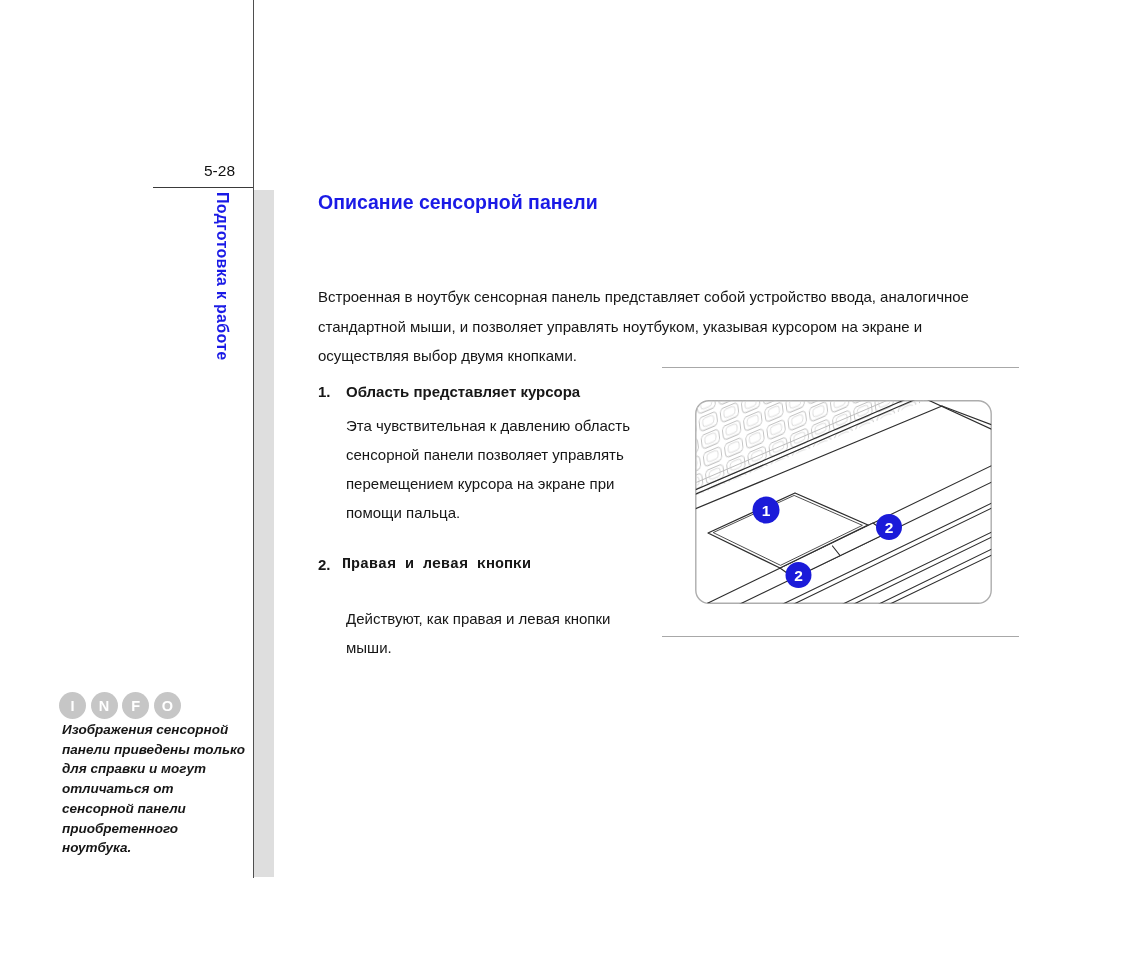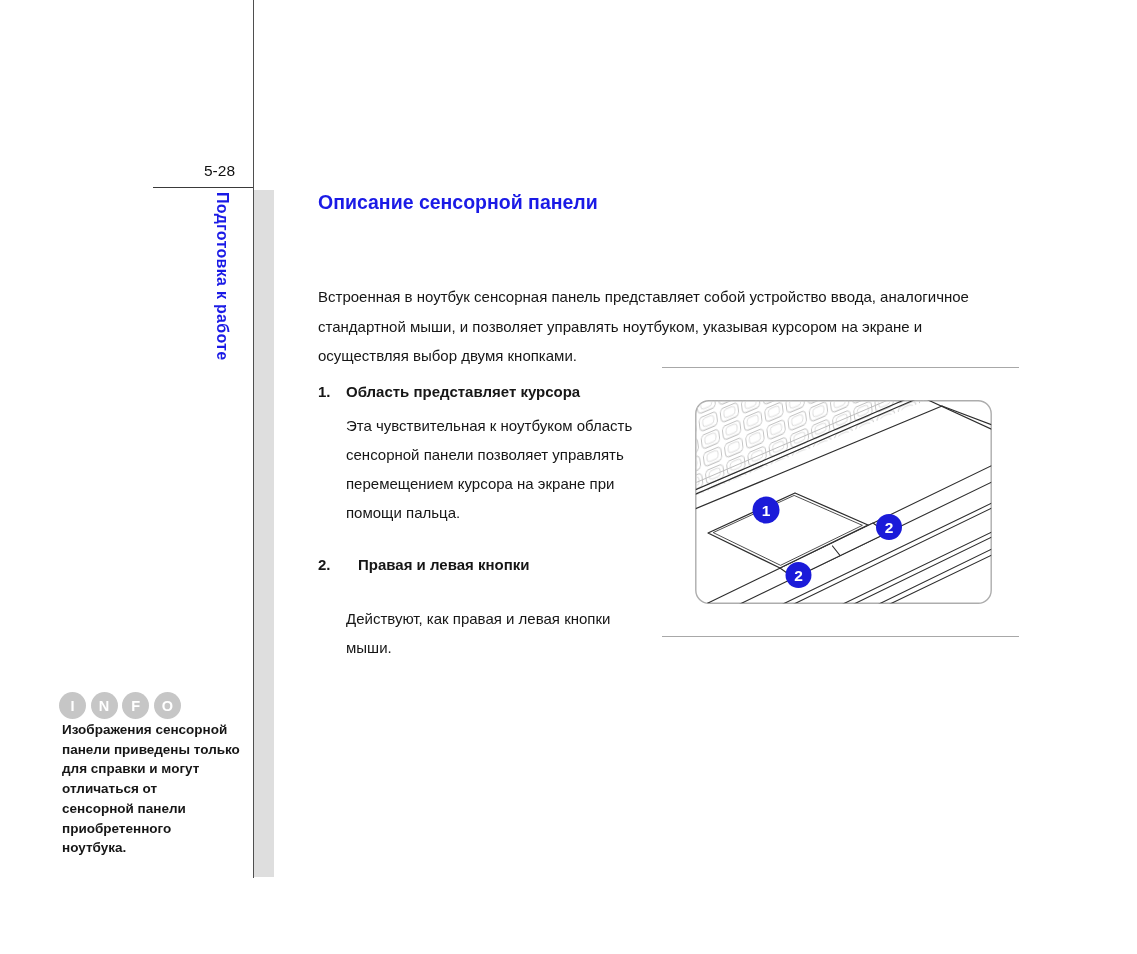--- a/index.html
+++ b/index.html
@@ -23,57 +23,57 @@
   
   .section-title{left:318px;top:191px;font-size:19.5px;font-weight:bold;color:#1a1ae6;}
   .intro{left:318px;top:238px;width:720px;font-size:15px;line-height:29.5px;white-space:pre-line;color:#161616;margin-top:44px;}
   .list-num{font-weight:bold;font-size:15px;color:#161616;}
   .item-head{font-weight:bold;font-size:15px;color:#161616;}
   .item-body{font-size:15px;line-height:29px;white-space:pre-line;color:#161616;}
   .i1-num{left:318px;top:383px;}
   .i1-head{left:346px;top:383px;}
   .i1-body{left:346px;top:411px;width:330px;}
   .i2-num{left:318px;top:556px;}
-  .i2-head{left:358px;top:556px;}
+  .i2-head{left:342px;top:556px;font-family:Liberation Mono, monospace;}
   .i2-body{left:346px;top:604px;width:330px;}
   
   .fig-rule{height:1px;background:#a8a8a8;left:662px;width:357px;}
   .fig-rule-top{top:367px;}
   .fig-rule-bottom{top:636px;}
   .figure{left:695px;top:400px;width:297px;height:204px;}
   
   .info-icons{left:59px;top:692px;display:flex;}
   .info-circle{
     width:27px;height:27px;border-radius:50%;background:#c6c6c6;margin-right:4.6px;
     display:flex;align-items:center;justify-content:center;
     color:#ffffff;font-weight:bold;font-size:14.5px;
   }
   .note-text{
     left:62px;top:720px;width:190px;
-    font-size:13.5px;font-weight:bold;line-height:19.7px;
+    font-size:13.5px;font-weight:bold;font-style:italic;line-height:19.7px;
     white-space:pre-line;color:#161616;
   }
 </style>
 </head>
 <body>
 
 <div class="abs page-num">5-28</div>
 <div class="abs rule-under-pagenum"></div>
 <div class="abs vert-rule"></div>
 <div class="abs gray-bar"></div>
 <div class="abs side-label">Подготовка к работе</div>
 
 <div class="abs section-title">Описание сенсорной панели</div>
 <div class="abs intro">Встроенная в ноутбук сенсорная панель представляет собой устройство ввода, аналогичное
 стандартной мыши, и позволяет управлять ноутбуком, указывая курсором на экране и
 осуществляя выбор двумя кнопками.</div>
 
 <div class="abs list-num i1-num">1.</div>
 <div class="abs item-head i1-head">Область представляет курсора</div>
-<div class="abs item-body i1-body">Эта чувствительная к ноутбуком область
+<div class="abs item-body i1-body">Эта чувствительная к давлению область
 сенсорной панели позволяет управлять
 перемещением курсора на экране при
 помощи пальца.</div>
 
 <div class="abs list-num i2-num">2.</div>
 <div class="abs item-head i2-head">Правая и левая кнопки</div>
 <div class="abs item-body i2-body">Действуют, как правая и левая кнопки
 мыши.</div>
 
 <div class="abs fig-rule fig-rule-top"></div>

